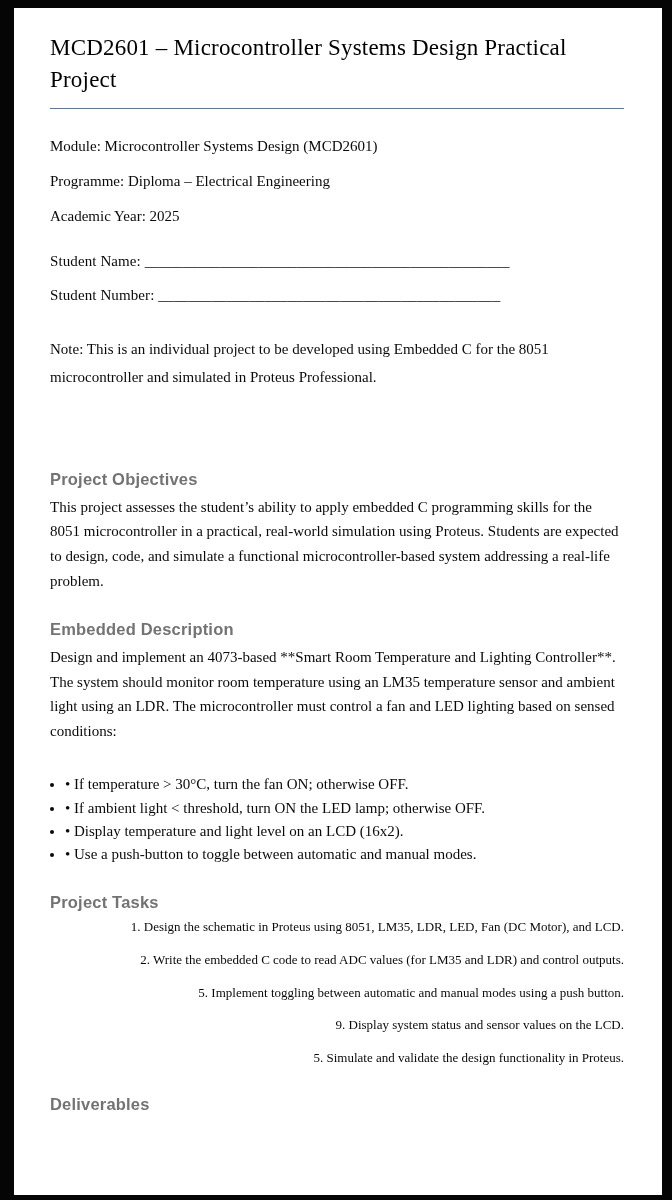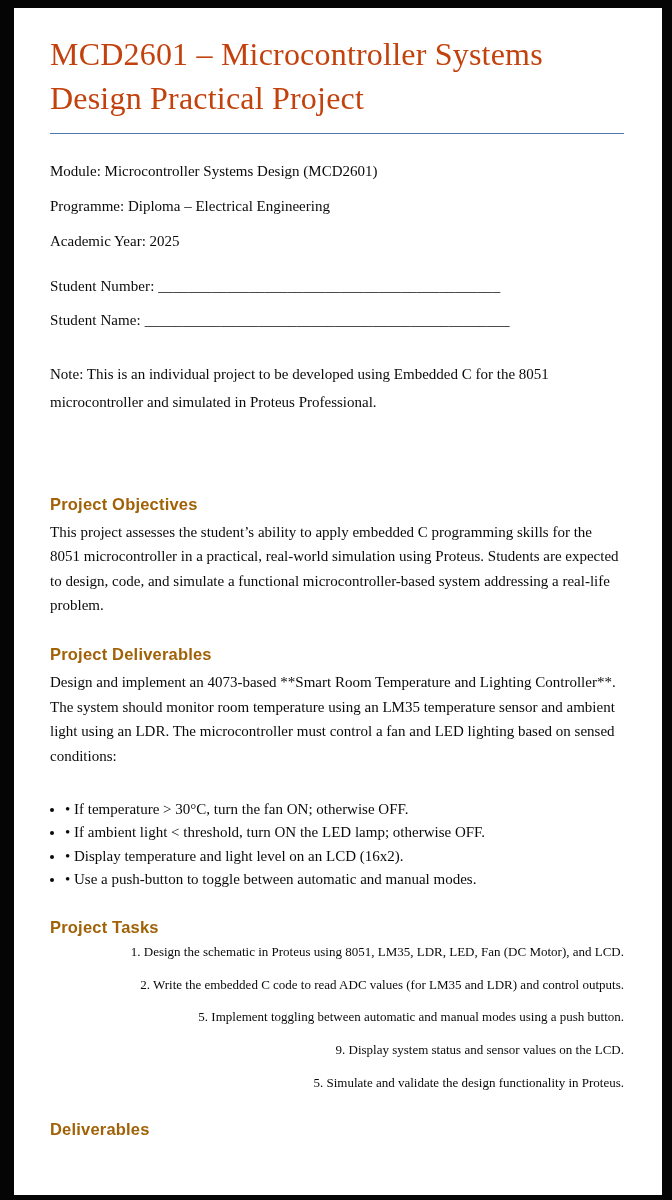--- a/index.html
+++ b/index.html
@@ -15,23 +15,23 @@
     min-height: 1200px;
   }
   .page {
     background: #ffffff;
     min-height: 1187px;
     padding: 24px 38px 40px 36px;
   }
   .title {
     font-family: "Liberation Serif", serif;
     font-weight: 400;
-    font-size: 32px;
+    font-size: 23px;
     line-height: 1.38;
-    color: #c2410c;
+    color: #000000;
     letter-spacing: 0.2px;
   }
   .title-rule {
     border: none;
     border-top: 1.5px solid #4d79b0;
     margin: 13px 0 27px 0;
   }
   .meta-line {
     font-size: 15px;
     line-height: 1.45;
@@ -49,21 +49,21 @@
     font-size: 15px;
     line-height: 1.85;
     max-width: 584px;
   }
   section.first { margin-top: 78px; }
   section { margin-top: 27px; }
   h2 {
     font-family: "Liberation Sans", sans-serif;
     font-size: 16.5px;
     font-weight: 700;
-    color: #a16207;
+    color: #737373;
     letter-spacing: 0.2px;
     margin-bottom: 6px;
   }
   .body-par {
     font-size: 15px;
     line-height: 1.64;
   }
   .req-list {
     margin-top: 30px;
     padding-left: 15px;
@@ -89,33 +89,33 @@
   <div class="page">
 
     <h1 class="title">MCD2601 – Microcontroller Systems Design Practical Project</h1>
     <hr class="title-rule">
 
     <p class="meta-line">Module: Microcontroller Systems Design (MCD2601)</p>
     <p class="meta-line">Programme: Diploma – Electrical Engineering</p>
     <p class="meta-line">Academic Year: 2025</p>
 
     <div class="fields">
+      <p class="field-line">Student Name: ________________________________________________</p>
       <p class="field-line">Student Number: _____________________________________________</p>
-      <p class="field-line">Student Name: ________________________________________________</p>
     </div>
 
     <p class="note">Note: This is an individual project to be developed using Embedded C for the 8051 microcontroller and simulated in Proteus Professional.</p>
 
     <section class="first">
       <h2>Project Objectives</h2>
       <p class="body-par">This project assesses the student’s ability to apply embedded C programming skills for the 8051 microcontroller in a practical, real-world simulation using Proteus. Students are expected to design, code, and simulate a functional microcontroller-based system addressing a real-life problem.</p>
     </section>
 
     <section>
-      <h2>Project Deliverables</h2>
+      <h2>Embedded Description</h2>
       <p class="body-par">Design and implement an 4073-based **Smart Room Temperature and Lighting Controller**. The system should monitor room temperature using an LM35 temperature sensor and ambient light using an LDR. The microcontroller must control a fan and LED lighting based on sensed conditions:</p>
       <ul class="req-list">
         <li>• If temperature &gt; 30°C, turn the fan ON; otherwise OFF.</li>
         <li>• If ambient light &lt; threshold, turn ON the LED lamp; otherwise OFF.</li>
         <li>• Display temperature and light level on an LCD (16x2).</li>
         <li>• Use a push-button to toggle between automatic and manual modes.</li>
       </ul>
     </section>
 
     <section>

